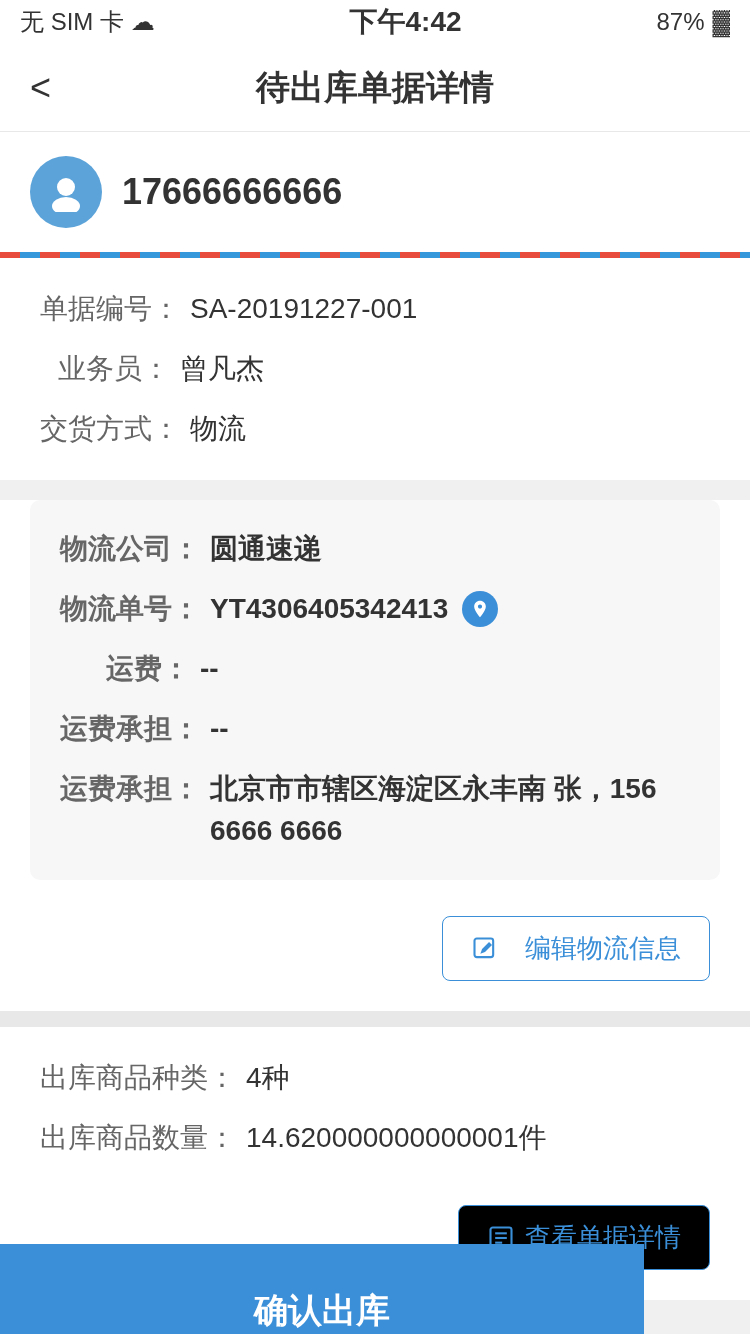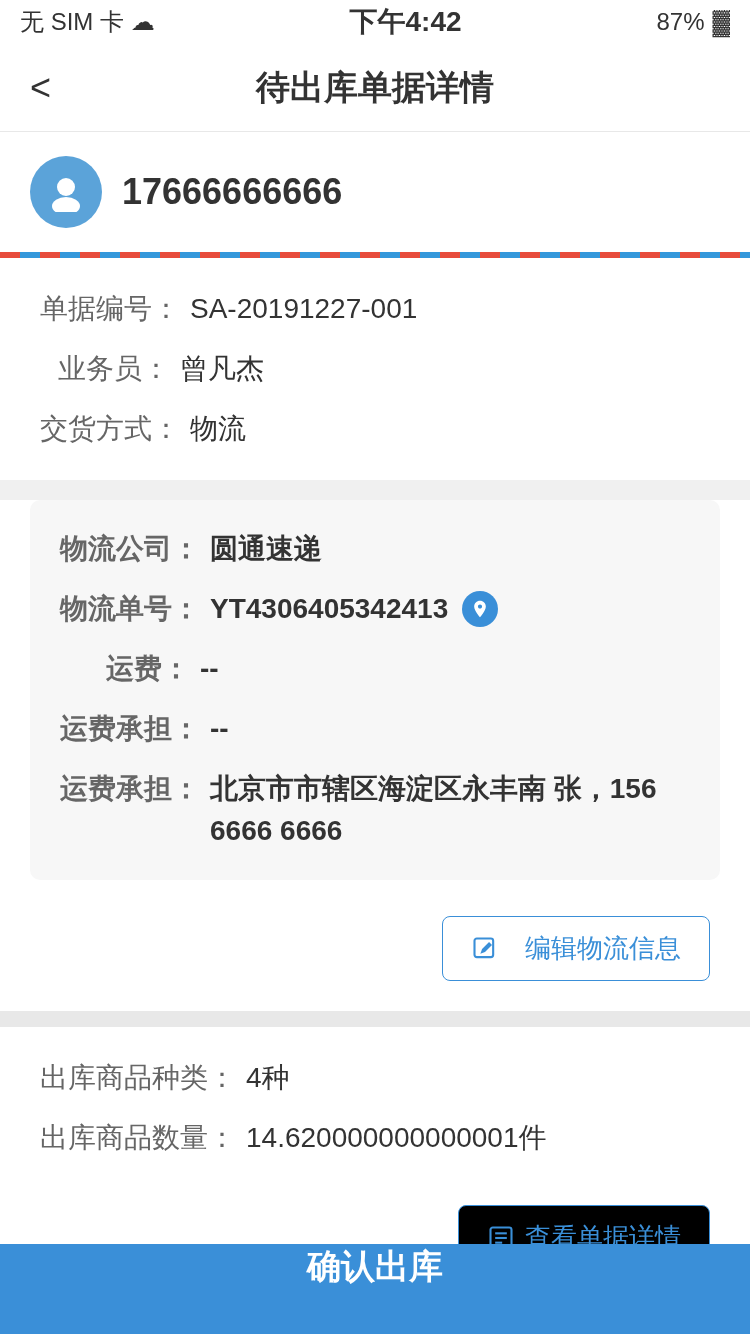--- a/index.html
+++ b/index.html
@@ -213,25 +213,25 @@
       gap: 10px;
       cursor: pointer;
       background: #000000;
     }
 
     
     .confirm-btn-area {
       position: fixed;
       bottom: 0;
       left: 0;
-      width: 750px;
+      width: 644px;
       background: #3a8fd8;
       height: 90px;
       display: flex;
-      align-items: flex-start;
+      align-items: flex-end;
       justify-content: center;
       cursor: pointer;
     }
     .confirm-btn-text {
       color: #fff;
       font-size: 34px;
       font-weight: 600;
     }
   </style>
 </head>

